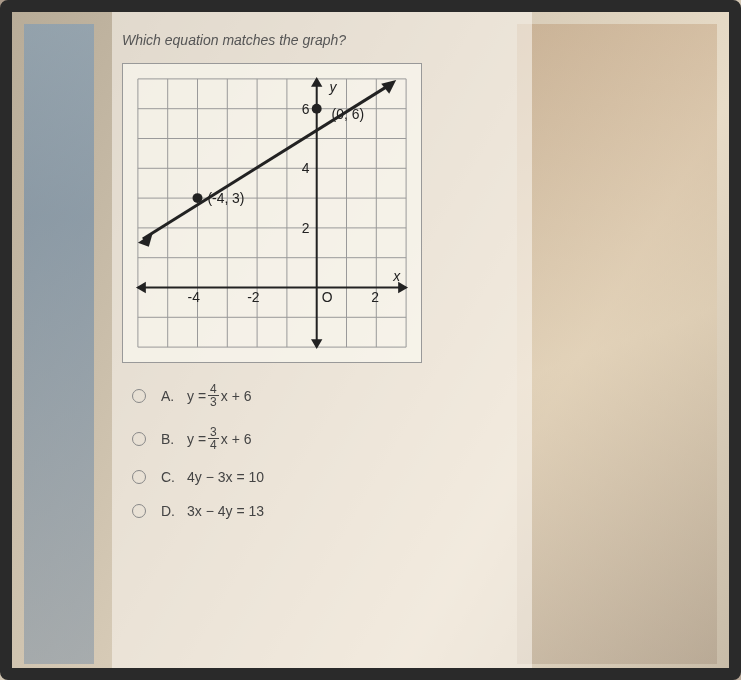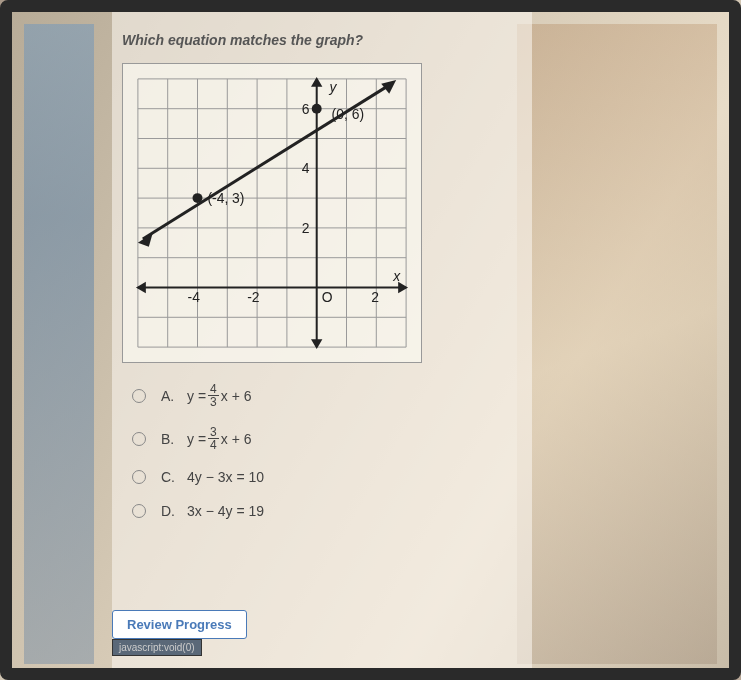--- a/index.html
+++ b/index.html
@@ -23,21 +23,21 @@
       position: absolute;
       left: 100px;
       top: 0;
       width: 420px;
       height: 100%;
       background: rgba(248, 244, 236, 0.6);
       padding: 20px 10px;
     }
     .question {
       font-size: 14px;
-      font-weight: bold;
+      font-weight: normal;
       color: #555;
       margin-bottom: 15px;
       font-style: italic;
     }
     .graph-container {
       width: 300px;
       height: 300px;
       border: 1px solid #999;
       background: rgba(250, 248, 240, 0.7);
       position: relative;
@@ -220,22 +220,18 @@
         </span>
       </div>
       <div class="option">
         <div class="radio"></div>
         <span class="option-letter">C.</span>
         <span class="equation">4y − 3x = 10</span>
       </div>
       <div class="option">
         <div class="radio"></div>
         <span class="option-letter">D.</span>
-        <span class="equation">3x − 4y = 19</span>
+        <span class="equation">3x − 4y = 13</span>
       </div>
     </div>
   </div>
 
-  <div class="bottom-bar">
-    <button class="review-btn">Review Progress</button>
-    <div class="js-void">javascript:void(0)</div>
-  </div>
 </div>
 
 </body></html>

